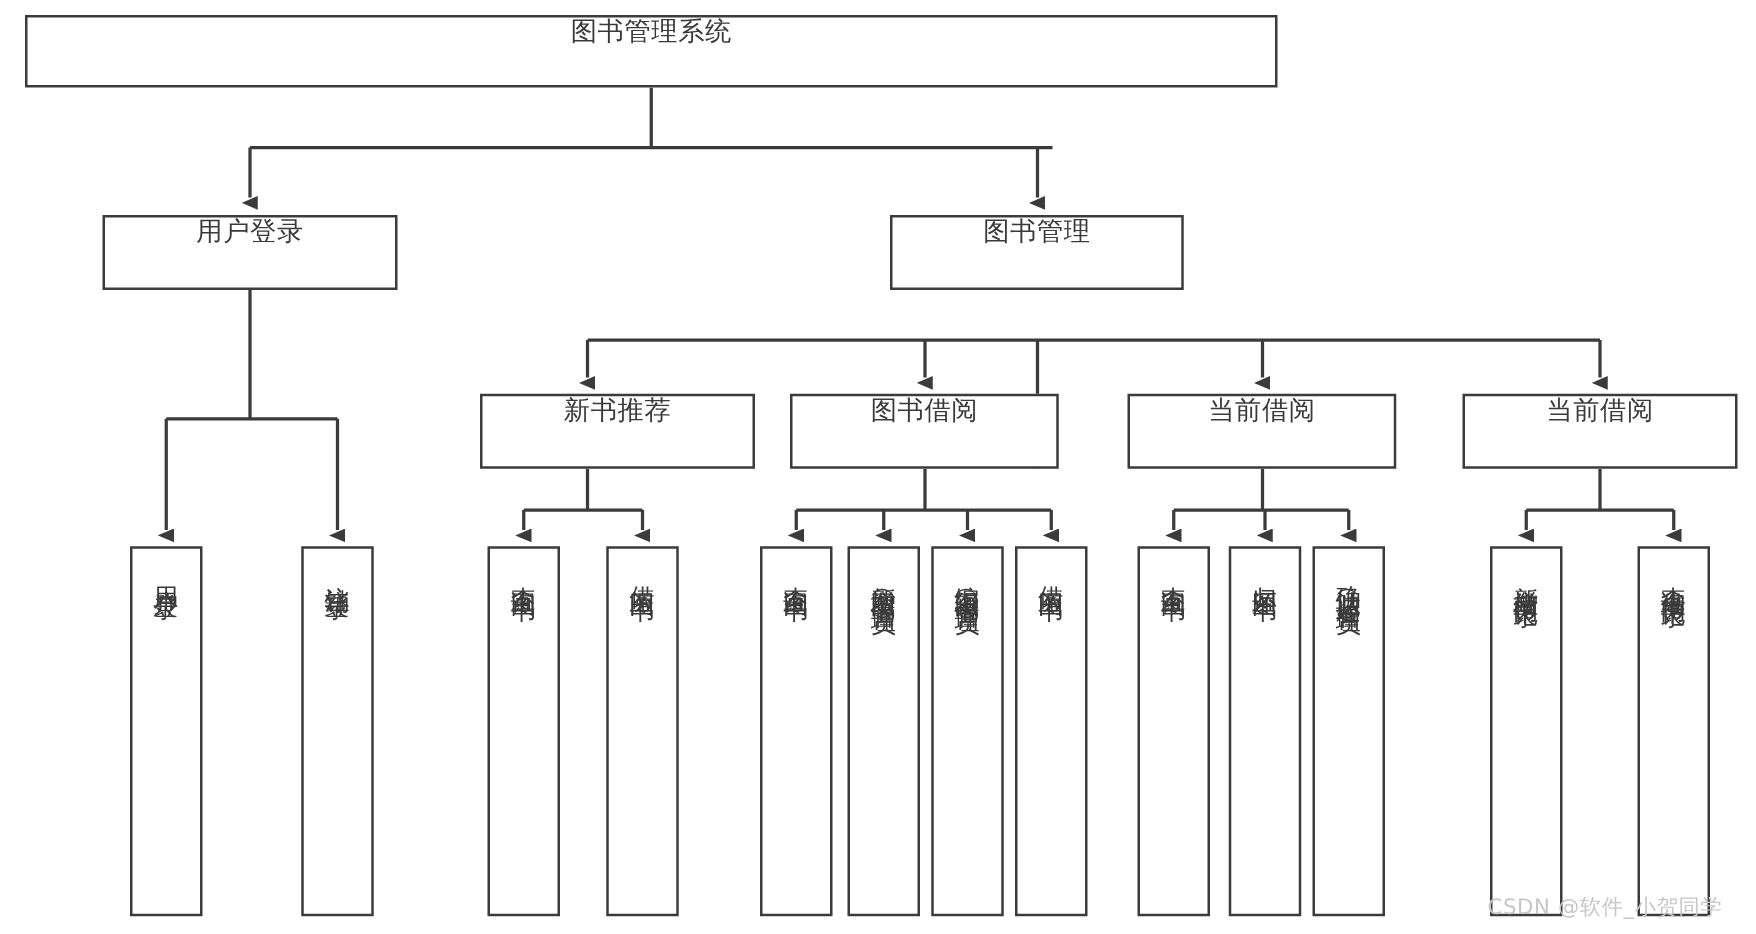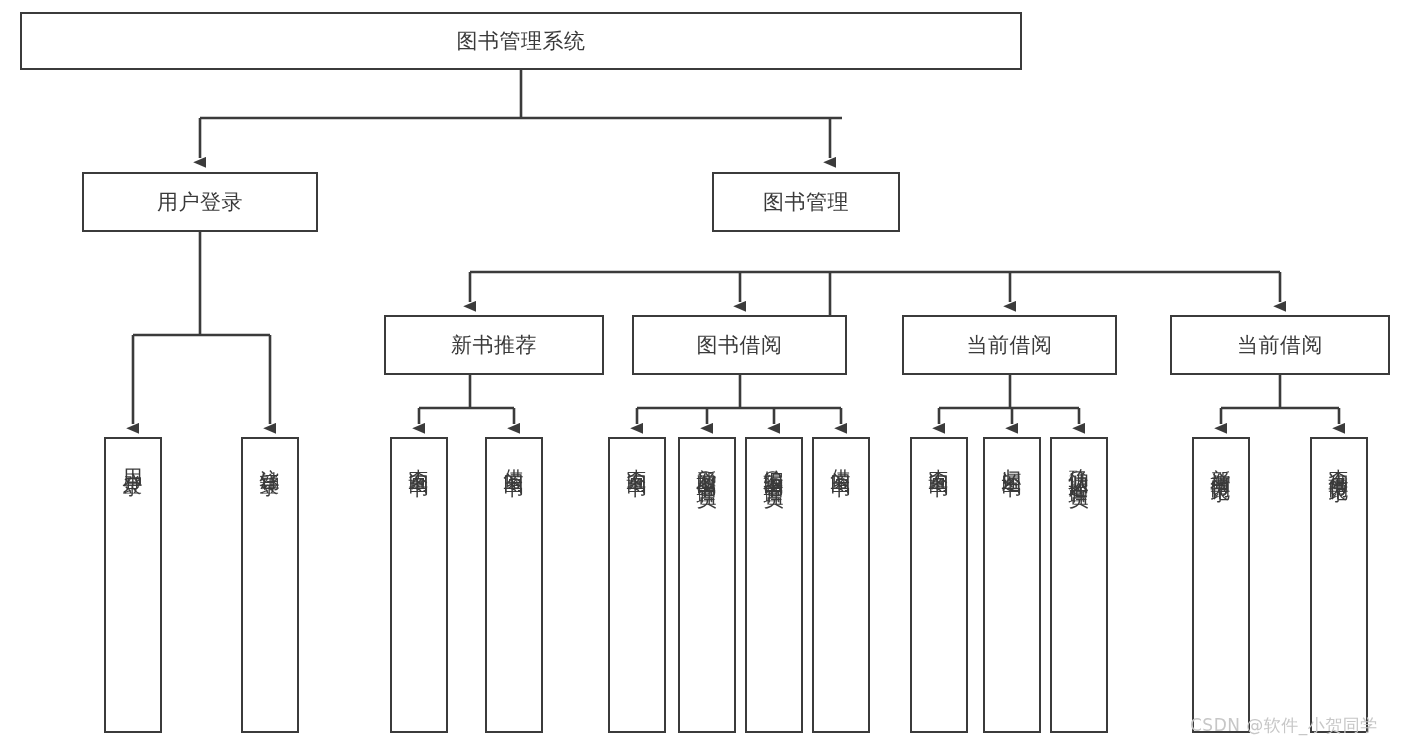--- a/index.html
+++ b/index.html
@@ -24,21 +24,21 @@
     width: 1405px;
     height: 747px;
     pointer-events: none;
   }
   .node {
     position: absolute;
     box-sizing: border-box;
     border: 2.5px solid #3b3b3b;
     background: #ffffff;
     display: flex;
-    align-items: center;
+    align-items: flex-start;
     justify-content: center;
     color: #3a3a3a;
   }
   .node-label {
     color: #3a3a3a;
     line-height: 1.05;
     letter-spacing: 0.5px;
   }
   .node.h .node-label {
     font-size: 21px;
@@ -120,21 +120,21 @@
     </g>
   </svg>
 
   <div class="node h" style="left:20px; top:12px; width:1002px; height:58px;">
     <span class="node-label">图书管理系统</span>
   </div>
 
   <div class="node h" style="left:82px; top:172px; width:236px; height:60px;">
     <span class="node-label">用户登录</span>
   </div>
-  <div class="node h" style="left:712px; top:172px; width:188px; height:60px;">
+  <div class="node h" style="left:712px; top:172px; width:235px; height:60px;">
     <span class="node-label">图书管理</span>
   </div>
 
   <div class="node h" style="left:360px; top:315px; width:220px; height:60px;margin-left:24px;">
     <span class="node-label">新书推荐</span>
   </div>
   <div class="node h" style="left:902px; top:315px; width:215px; height:60px;">
     <span class="node-label">当前借阅</span>
   </div>
   <div class="node h" style="left:632px; top:315px; width:215px; height:60px;">

